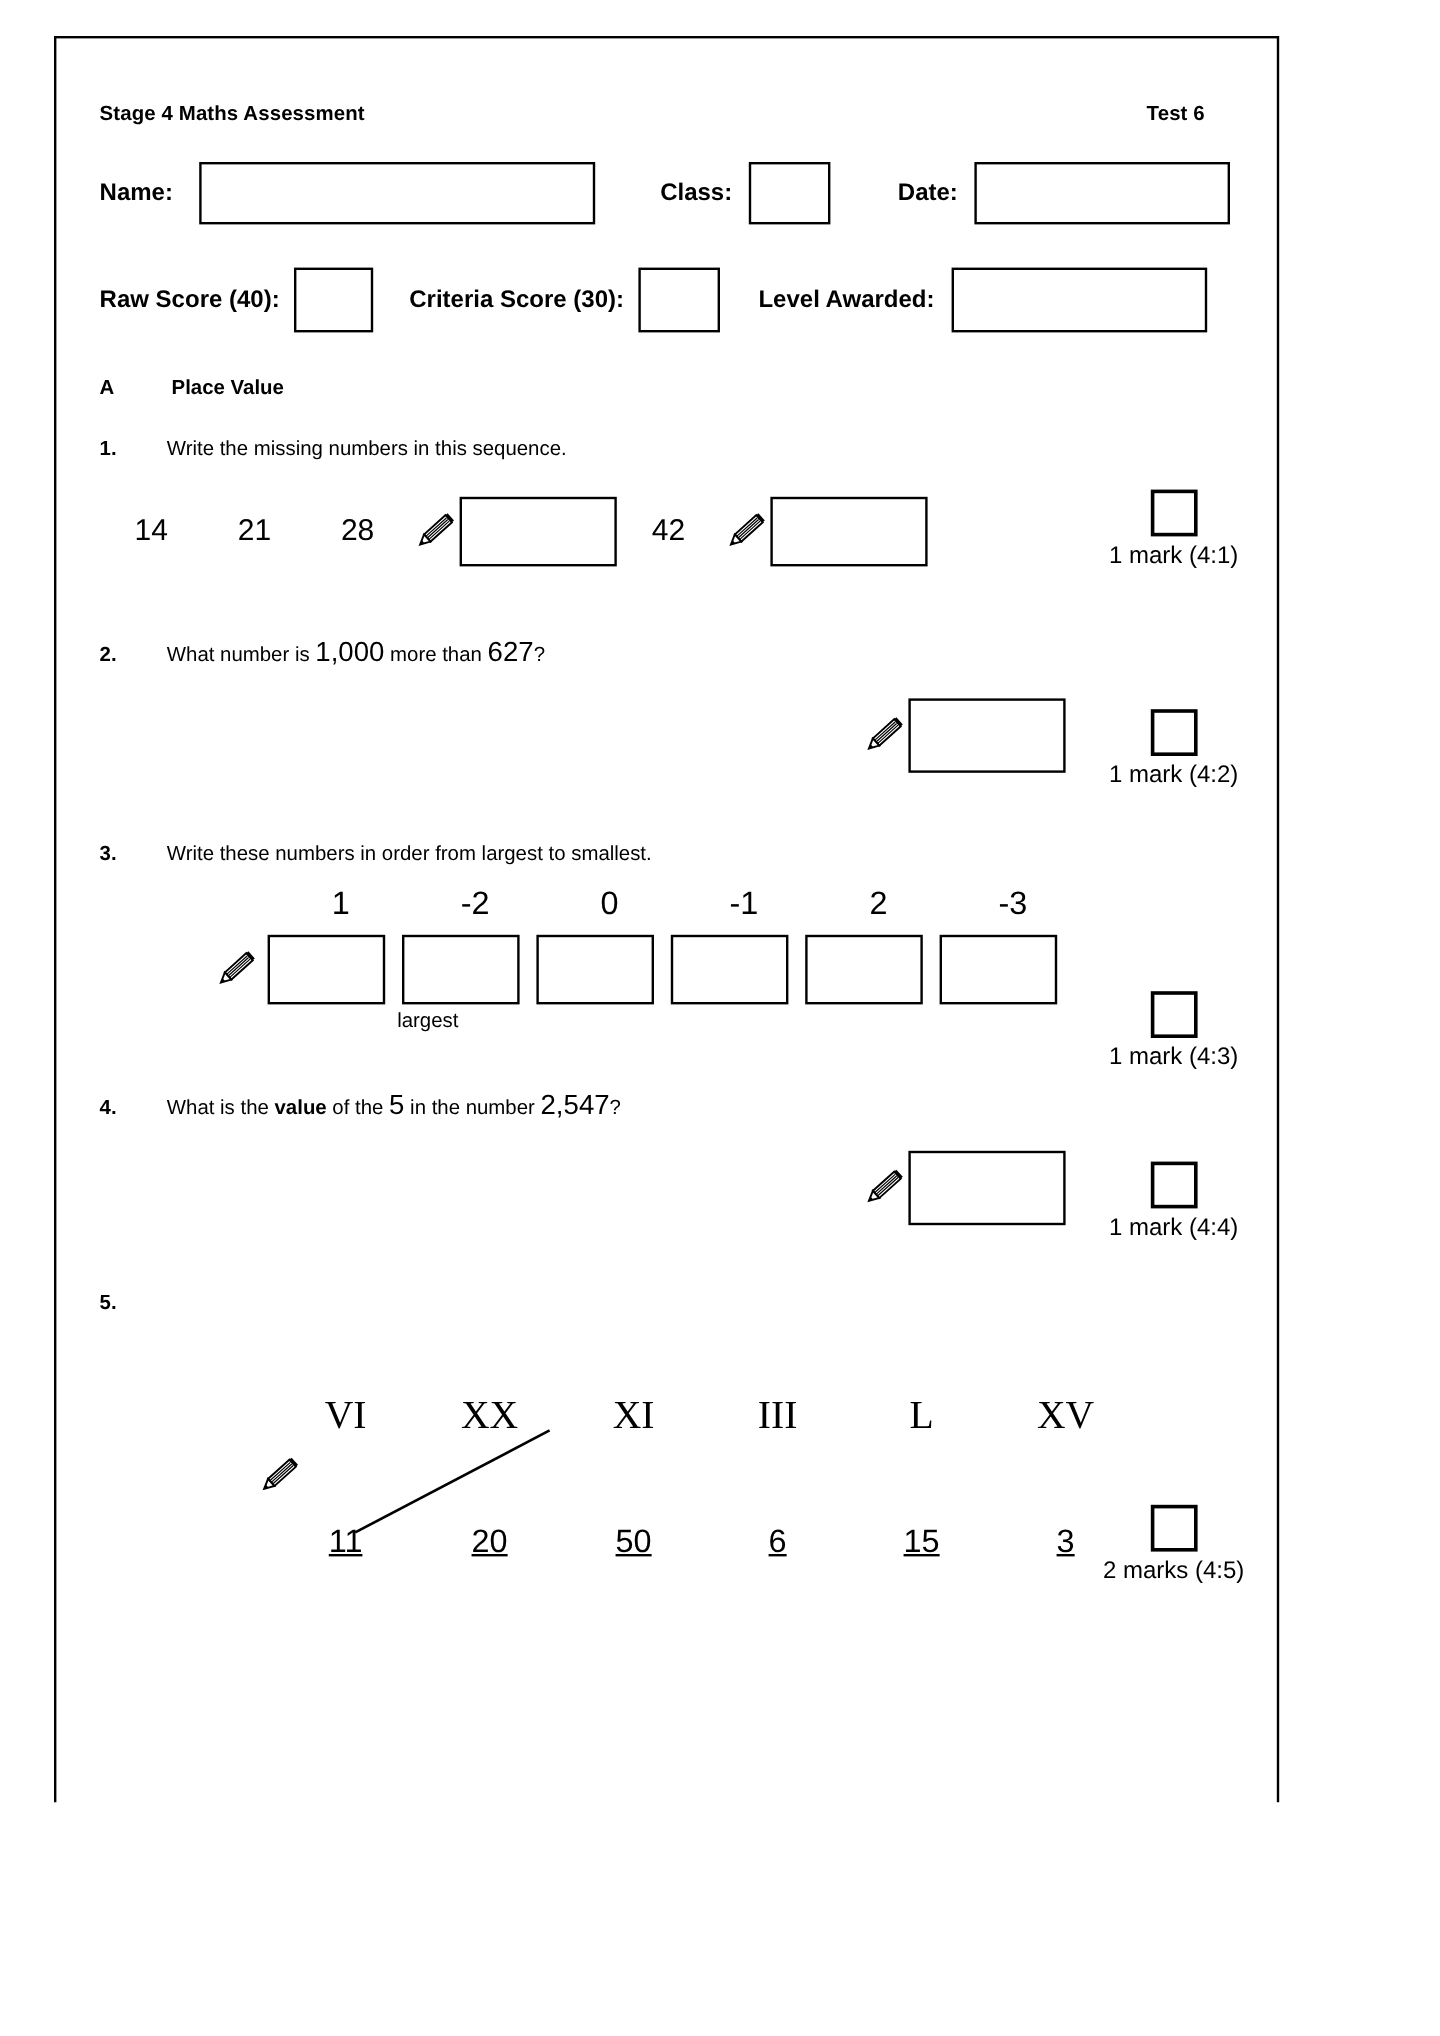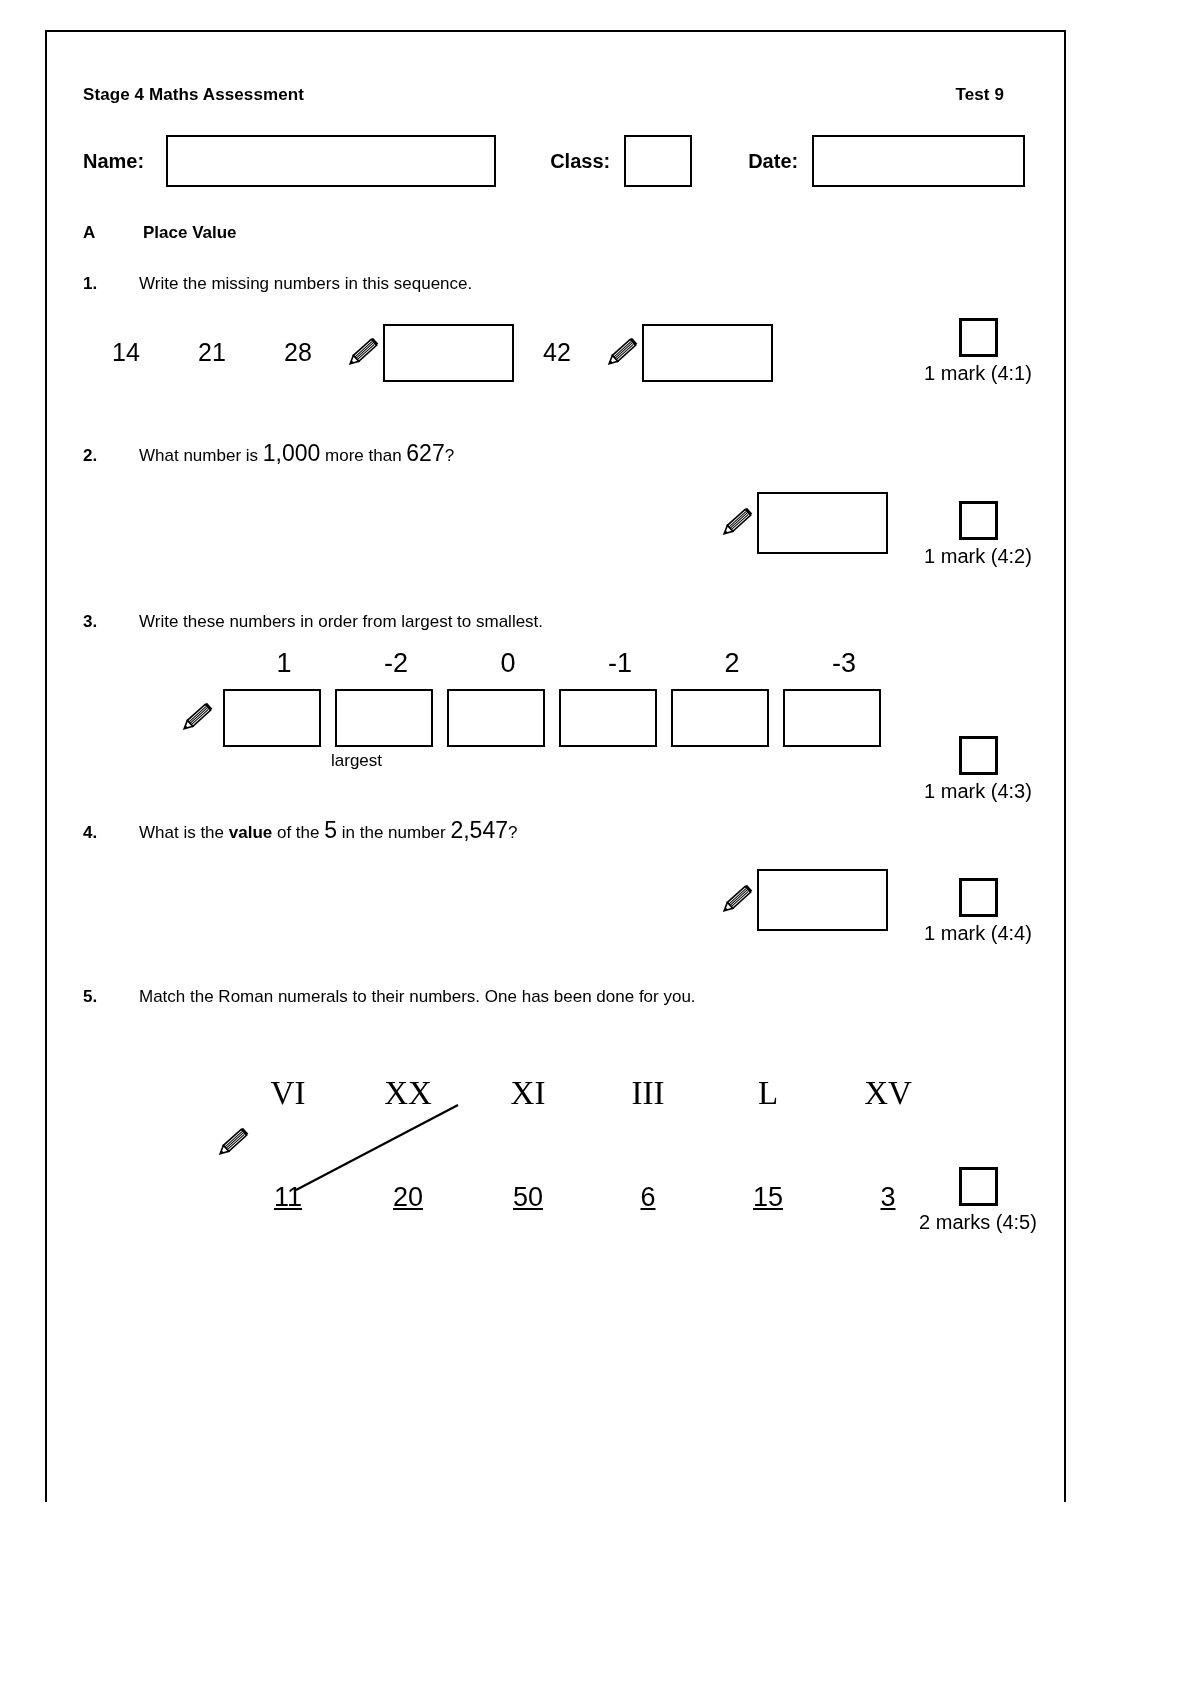--- a/index.html
+++ b/index.html
@@ -217,32 +217,40 @@
 </head>
 <body>
 
 <div class="page">
   <div class="sheet-border"></div>
 
   <div class="content">
 
     <div class="titlebar">
       <span>Stage 4 Maths Assessment</span>
-      <span class="test-label">Test 9</span>
+      <span class="test-label">Test 6</span>
     </div>
 
     <div class="field-row">
       <span class="field-label">Name:</span>
       <div class="blank name-blank"></div>
       <span class="field-label gap-class">Class:</span>
       <div class="blank class-blank"></div>
       <span class="field-label gap-date">Date:</span>
       <div class="blank date-blank"></div>
     </div>
 
+    <div class="score-row">
+      <span class="field-label">Raw Score (40):</span>
+      <div class="blank raw-blank"></div>
+      <span class="field-label gap-crit">Criteria Score (30):</span>
+      <div class="blank crit-blank"></div>
+      <span class="field-label gap-level">Level Awarded:</span>
+      <div class="blank level-blank"></div>
+    </div>
 
     <div class="section-head">
       <span class="section-letter">A</span>
       <span>Place Value</span>
     </div>
 
     <div class="question">
       <div class="q-head">
         <span class="q-num">1.</span>
         <span class="q-text">Write the missing numbers in this sequence.</span>
@@ -390,21 +398,20 @@
         <div class="mark-cell" style="top:18px;">
           <div class="mark-box"></div>
           <div class="mark-label">1 mark  (4:4)</div>
         </div>
       </div>
     </div>
 
     <div class="question" style="margin-top:46px;">
       <div class="q-head">
         <span class="q-num">5.</span>
-        <span class="q-text">Match the Roman numerals to their numbers.  One has been done for you.</span>
       </div>
       <div class="q5-area">
 
         <svg class="match-line" width="955" height="205">
           <line x1="213" y1="163" x2="375" y2="78" stroke="#000000" stroke-width="2.2"></line>
         </svg>
 
         <div class="roman-row">
           <span class="roman">VI</span>
           <span class="roman">XX</span>

